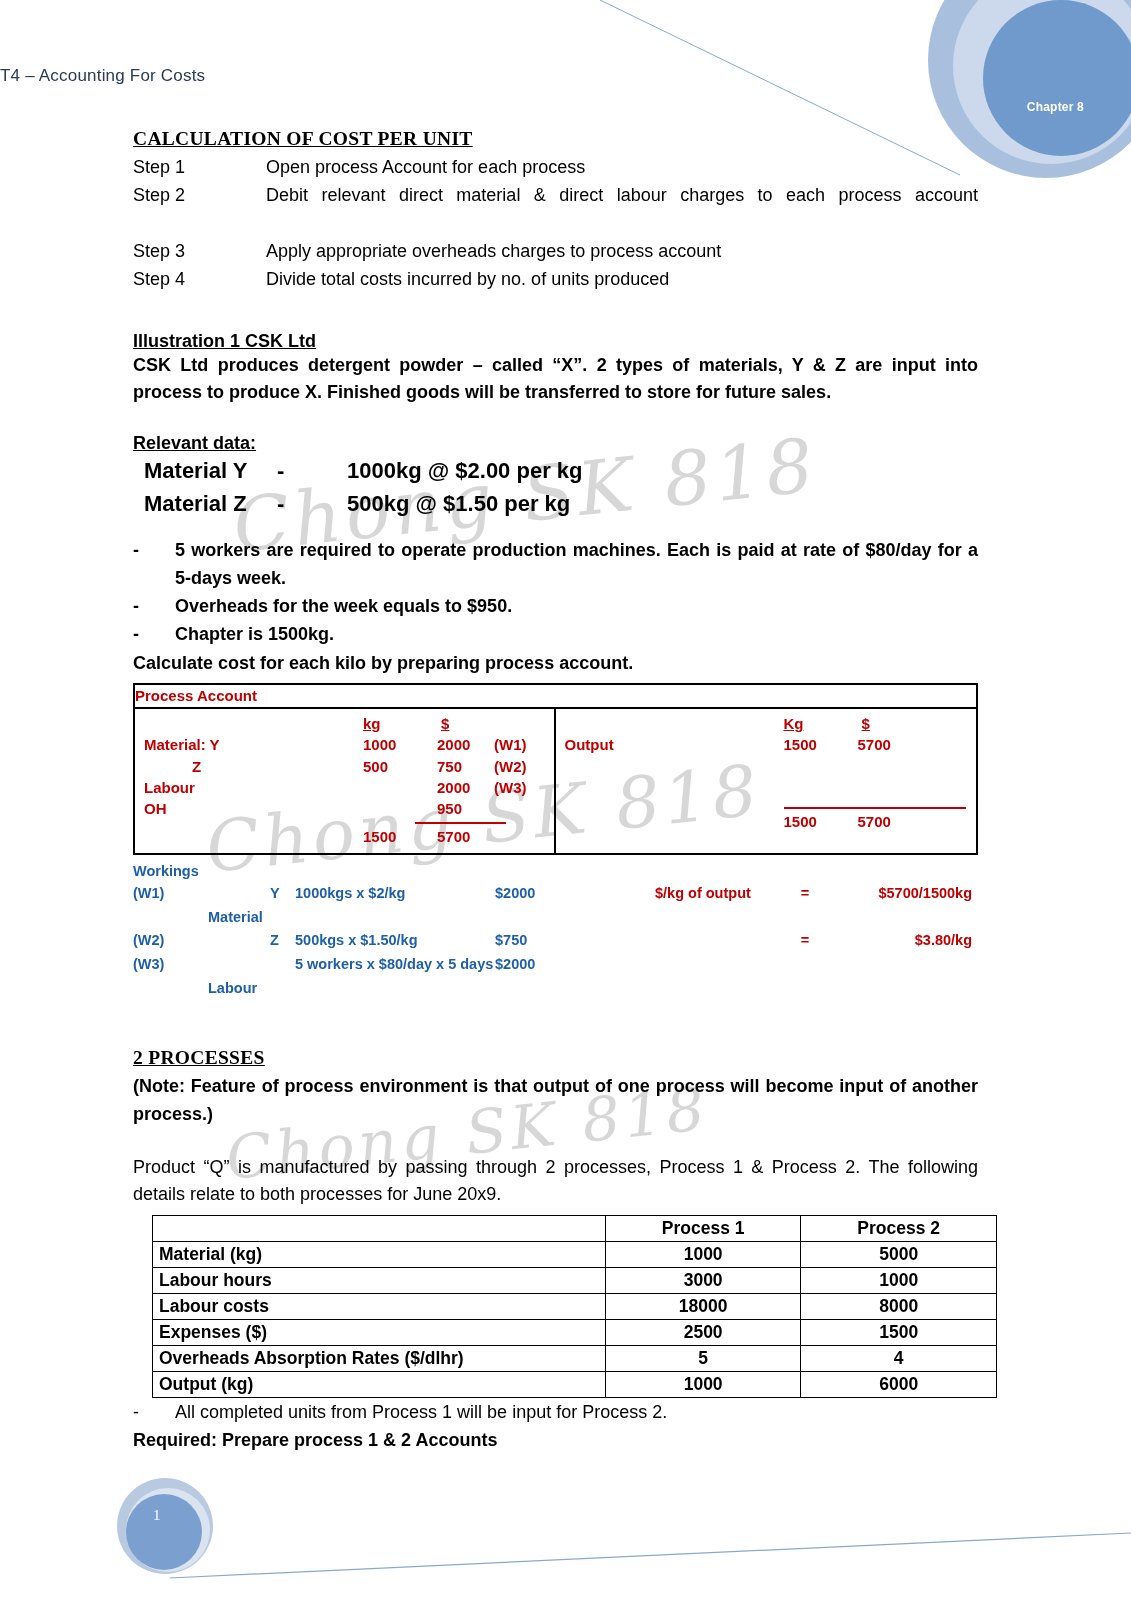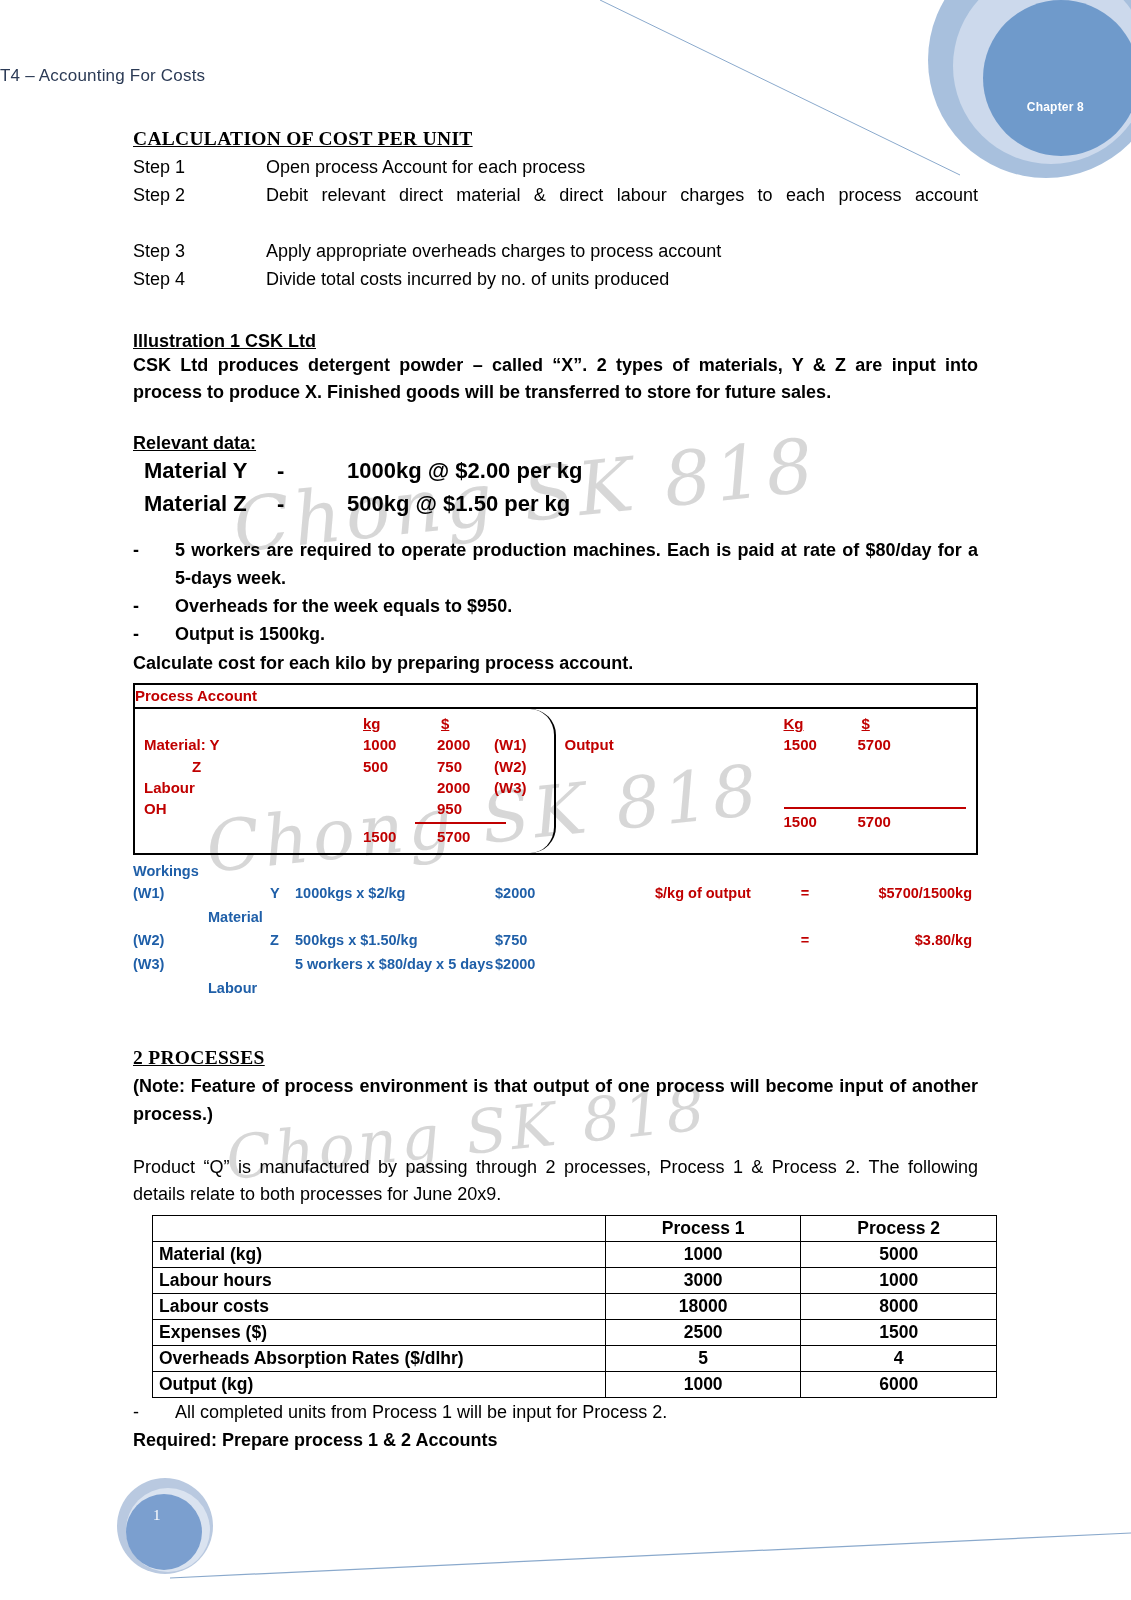--- a/index.html
+++ b/index.html
@@ -149,21 +149,21 @@
     font-size: 15px;
     margin-top: 6px;
   }
   #pa-title {
     text-align: left;
     padding: 2px 0 3px 0;
     border-bottom: 2.5px solid #000;
     font-size: 15px;
   }
   #pa-body { display: flex; min-height: 124px; }
-  .pa-side { position: relative; padding: 4px 0 6px 0; border-radius: 26px; }
+  .pa-side { position: relative; padding: 4px 0 6px 0; }
   .pa-left { width: 50%; border-right: 2.5px solid #000; }
   .pa-right { width: 50%; }
 
   .pa-line {
     display: flex;
     line-height: 1.42;
     font-size: 15px;
   }
   .pa-desc { width: 228px; flex: none; padding-left: 9px; }
   .pa-desc.ind { padding-left: 57px; }
@@ -318,21 +318,21 @@
   <div class="bullet-row">
     <div class="bullet-mark">-</div>
     <div class="bullet-text">5 workers are required to operate production machines. Each is paid at rate of $80/day for a 5-days week.</div>
   </div>
   <div class="bullet-row">
     <div class="bullet-mark">-</div>
     <div class="bullet-text">Overheads for the week equals to $950.</div>
   </div>
   <div class="bullet-row">
     <div class="bullet-mark">-</div>
-    <div class="bullet-text">Output is 1500kg.</div>
+    <div class="bullet-text">Chapter is 1500kg.</div>
   </div>
 
   <div class="body-bold nj">Calculate cost for each kilo by preparing process account.</div>
 
   <div id="process-account">
     <div id="pa-title">Process Account</div>
     <div id="pa-body">
 
       <div class="pa-side pa-left">
         <div class="pa-line pa-hdr">

